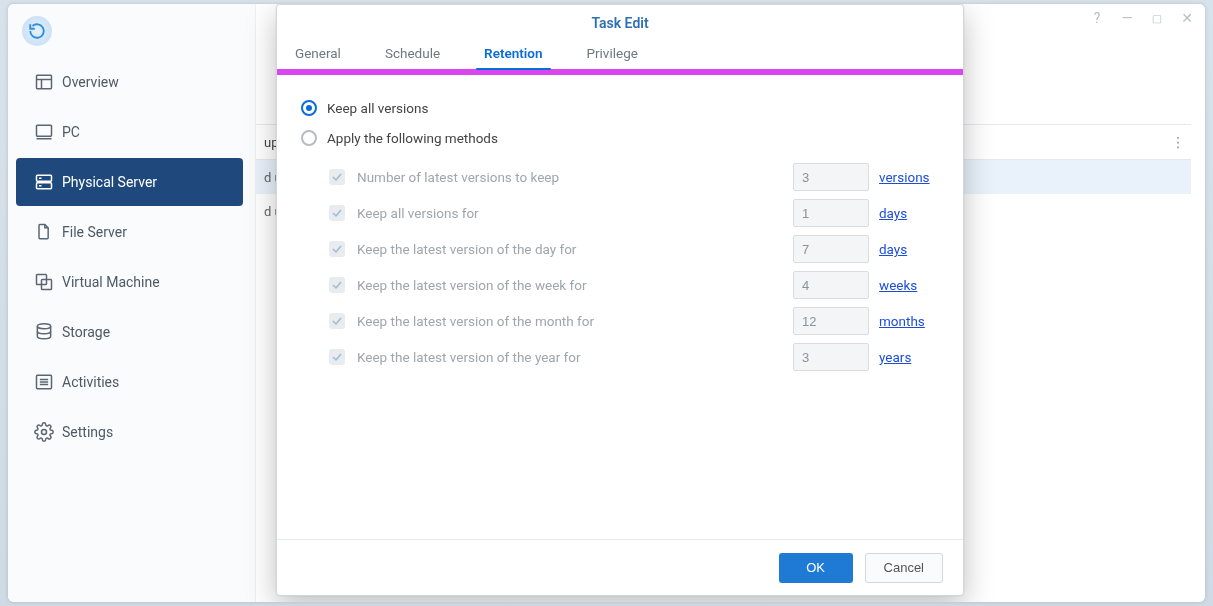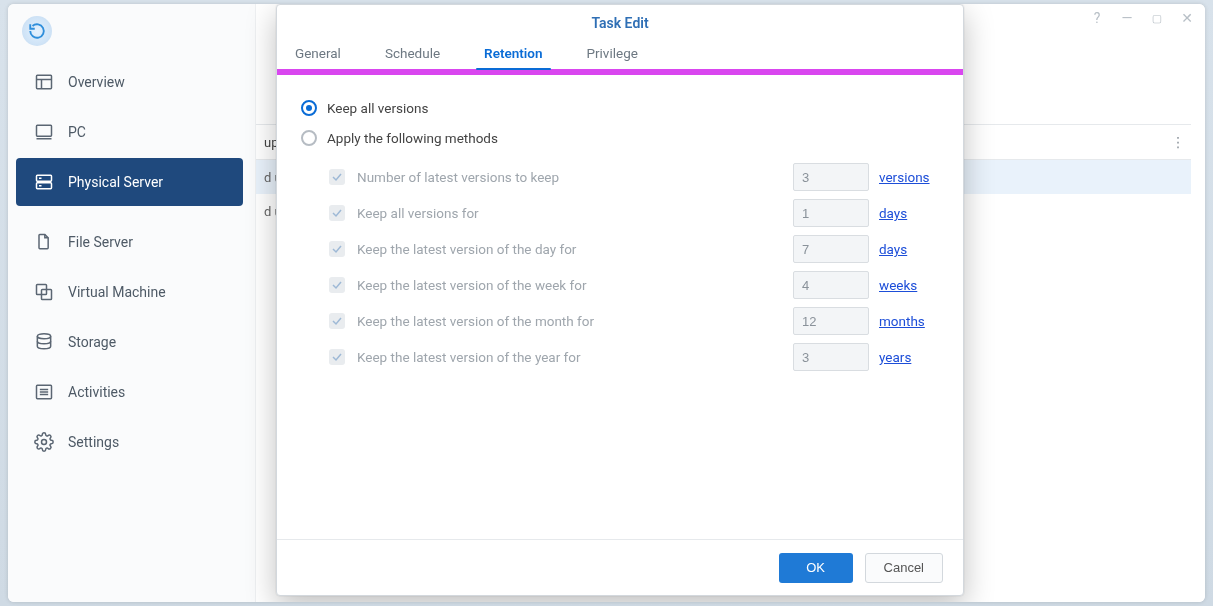--- a/index.html
+++ b/index.html
@@ -4,22 +4,22 @@
 <style>
   * { box-sizing: border-box; }
   html, body { margin:0; padding:0; font-family: -apple-system, BlinkMacSystemFont, "Segoe UI", Roboto, Helvetica, Arial, sans-serif; font-size:13px; color:#333; }
   .app { width:1213px; height:606px; background:linear-gradient(#d8e2eb,#cfdae4); position:relative; overflow:hidden; }
   .window { position:absolute; top:4px; left:8px; right:8px; bottom:4px; background:#fff; border-radius:6px; box-shadow: 0 0 4px rgba(0,0,0,.15); display:flex; overflow:hidden;}
   
   .sidebar { width:248px; background:#fafbfc; border-right:1px solid #eef0f2; display:flex; flex-direction:column; padding-top:6px;}
   .app-logo { width:30px; height:30px; margin:6px 0 8px 14px; border-radius:50%; background: radial-gradient(circle at 50% 50%, #e4f1fe 0%, #d0e4f7 60%, #c2d8ee 100%); display:flex; align-items:center; justify-content:center;}
   .app-logo svg { width:18px; height:18px; }
   .nav { display:flex; flex-direction:column; gap:2px; margin-top:4px;}
-  .nav-item { display:flex; align-items:center; height:48px; padding:0 16px 0 18px; gap:14px; color:#4e5a66; border-radius:4px; margin:0 8px; cursor:pointer;}
-  .nav-item.active { background:#1f497d; color:#fff; margin:0 12px 10px 8px;}
+  .nav-item { display:flex; align-items:center; height:48px; padding:0 16px 0 18px; gap:8px; color:#4e5a66; border-radius:4px; margin:0 8px; cursor:pointer;}
+  .nav-item.active { background:#1f497d; color:#fff; margin:0 12px 0 8px;}
   .nav-item.active .nav-icon path, .nav-item.active .nav-icon rect, .nav-item.active .nav-icon circle, .nav-item.active .nav-icon line { stroke:#fff; }
   .nav-icon { width:20px; height:20px; flex:0 0 auto; stroke:#5b6673; }
   .nav-label { font-size:14px; white-space:nowrap; }
   
   .main { flex:1; position:relative; background:#fff; }
   .window-controls { position:absolute; right:10px; top:6px; display:flex; gap:14px; color:#aab2bb; font-size:14px; align-items:center; }
   .wc { width:16px; height:16px; display:flex; align-items:center; justify-content:center; cursor:pointer; color:#b7bfc6;}
   .bg-table { position:absolute; top:120px; right:14px; left:0; }
   .bg-head { display:flex; height:36px; border-top:1px solid #e6e9ec; border-bottom:1px solid #e6e9ec; align-items:center; font-size:13px; color:#444; }
   .bg-col-up { width:56px; padding-left:8px; overflow:hidden; white-space:nowrap;}

